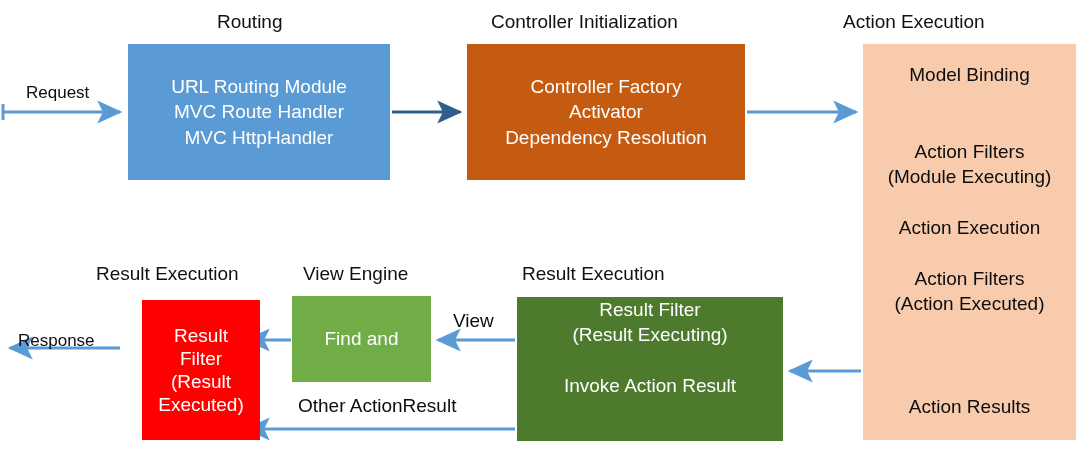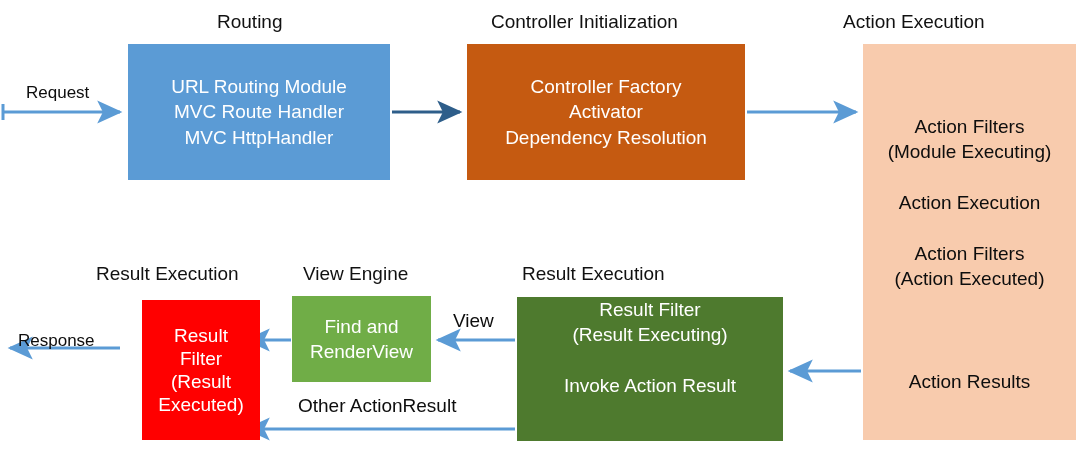--- a/index.html
+++ b/index.html
@@ -124,20 +124,21 @@
     <span class="ln">MVC HttpHandler</span>
   </div>
 
   <div class="box" style="left:467px; top:44px; width:278px; height:136px; background:#C55A11;">
     <span class="ln">Controller Factory</span>
     <span class="ln">Activator</span>
     <span class="ln">Dependency Resolution</span>
   </div>
 
   <div class="box dark-text" style="left:863px; top:44px; width:213px; height:396px; background:#F8CBAD; justify-content:flex-start; padding-top:18px;">
+    <span class="ln">Model Binding</span>
     <div class="spacer-gap"></div>
     <div class="spacer-gap"></div>
     <span class="ln">Action Filters</span>
     <span class="ln">(Module Executing)</span>
     <div class="spacer-gap"></div>
     <span class="ln">Action Execution</span>
     <div class="spacer-gap"></div>
     <span class="ln">Action Filters</span>
     <span class="ln">(Action Executed)</span>
     <div class="spacer-gap"></div>
@@ -154,21 +155,20 @@
 
   <div class="box" style="left:122px; top:300px; width:118px; height:140px; background:#FF0000; line-height:1.22;margin-left:20px;">
     <span class="ln">Result</span>
     <span class="ln">Filter</span>
     <span class="ln">(Result</span>
     <span class="ln">Executed)</span>
   </div>
 
   <div class="box" style="left:292px; top:296px; width:139px; height:86px; background:#70AD47;">
     <span class="ln">Find and</span>
-    <span class="ln">RenderView</span>
   </div>
 
   <div class="box" style="left:517px; top:297px; width:266px; height:144px; background:#4E7A2E; justify-content:flex-start; padding-top:0;">
     <span class="ln">Result Filter</span>
     <span class="ln">(Result Executing)</span>
     <div class="spacer-gap"></div>
     <span class="ln">Invoke Action Result</span>
   </div>
 
   <div class="io-label" style="left:26px; top:84px;">Request</div>

